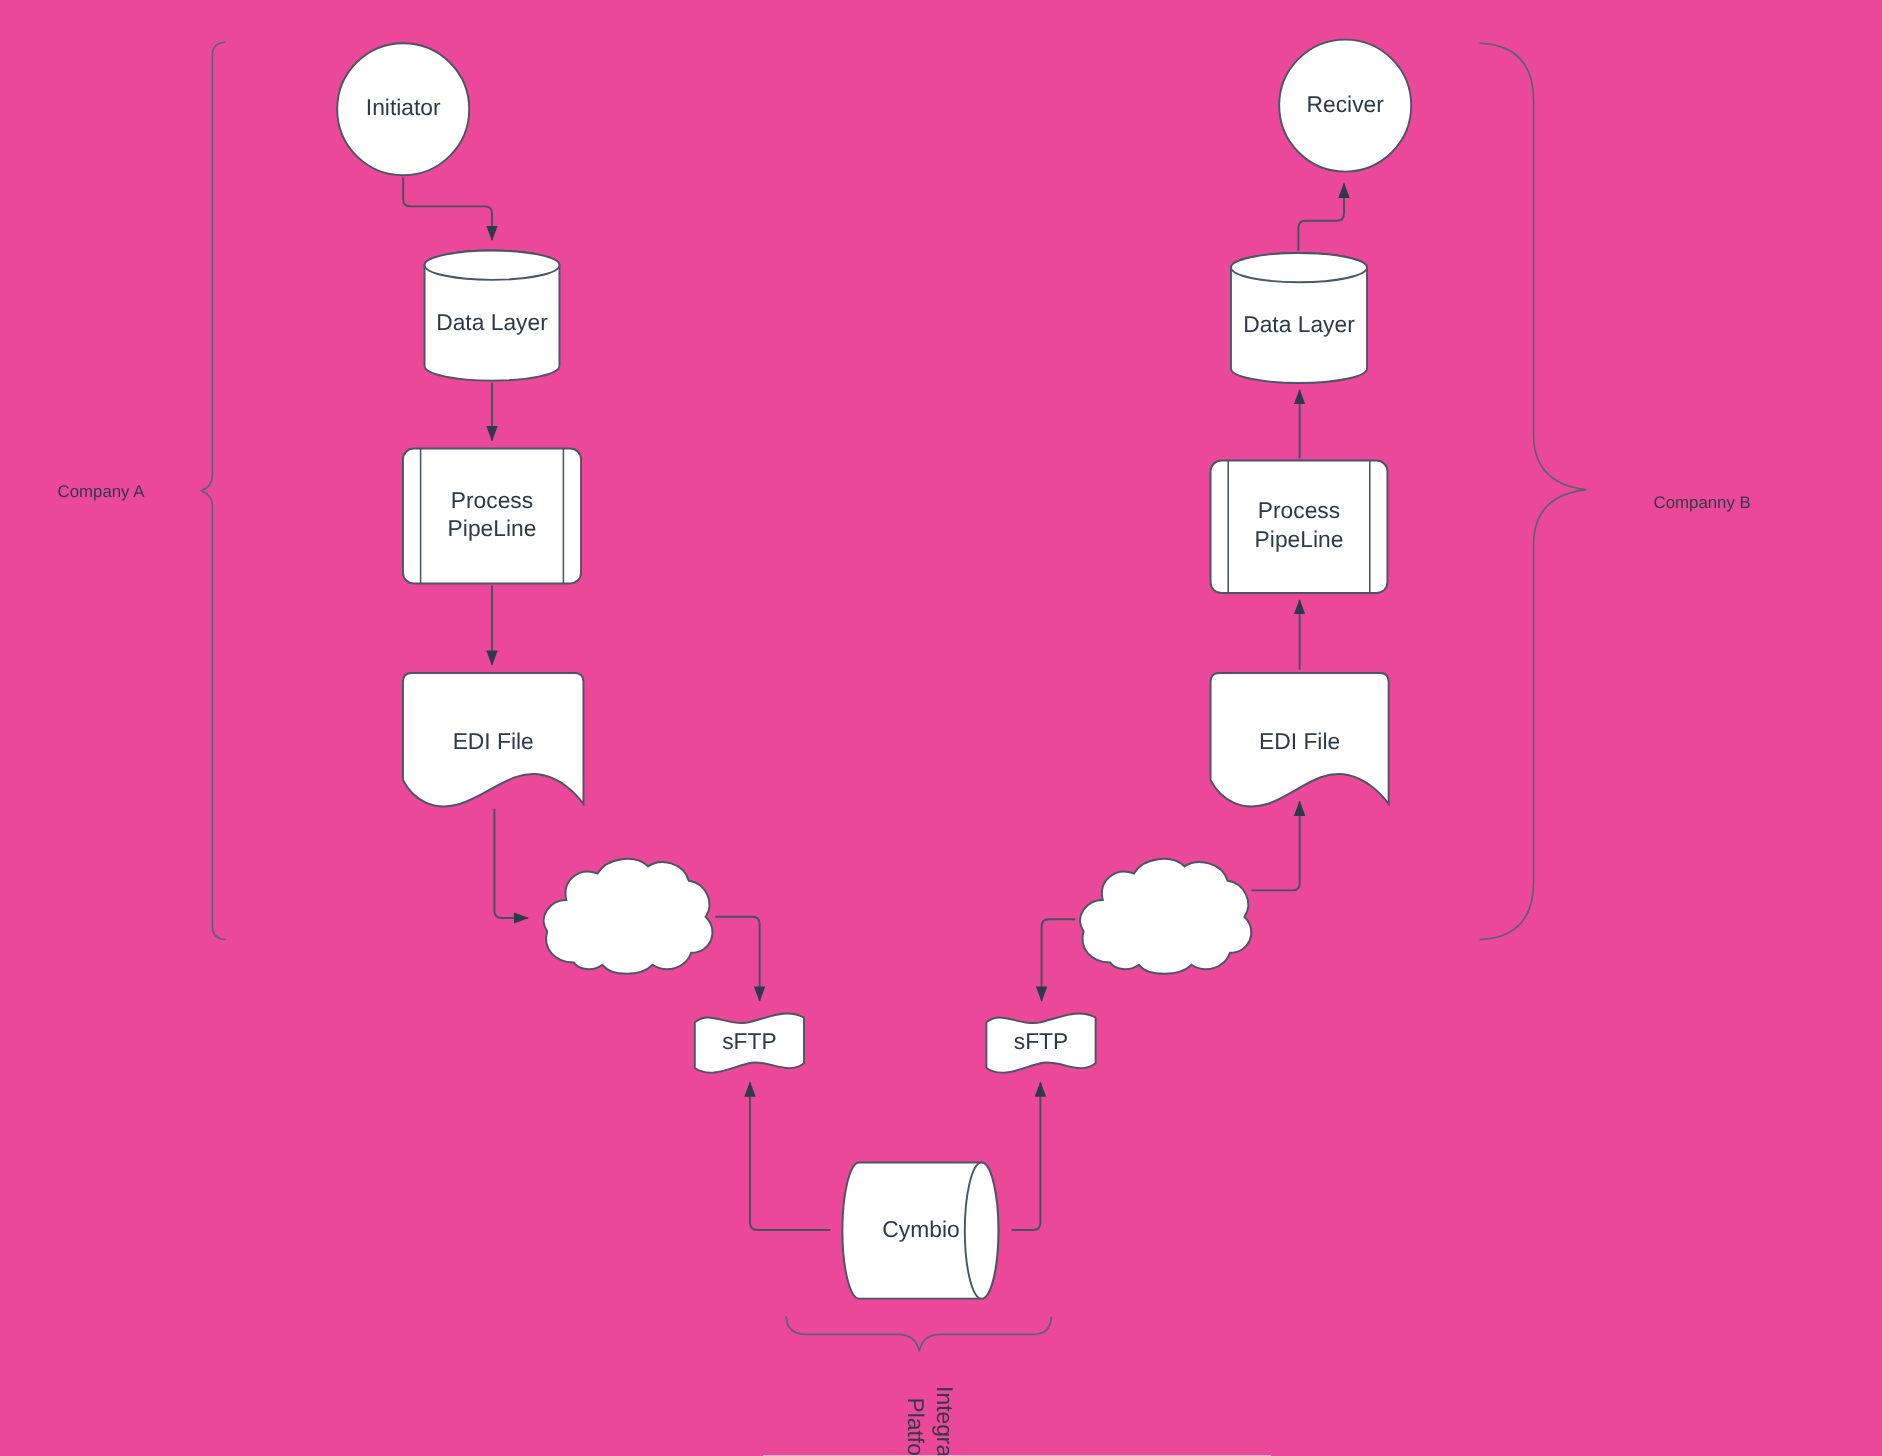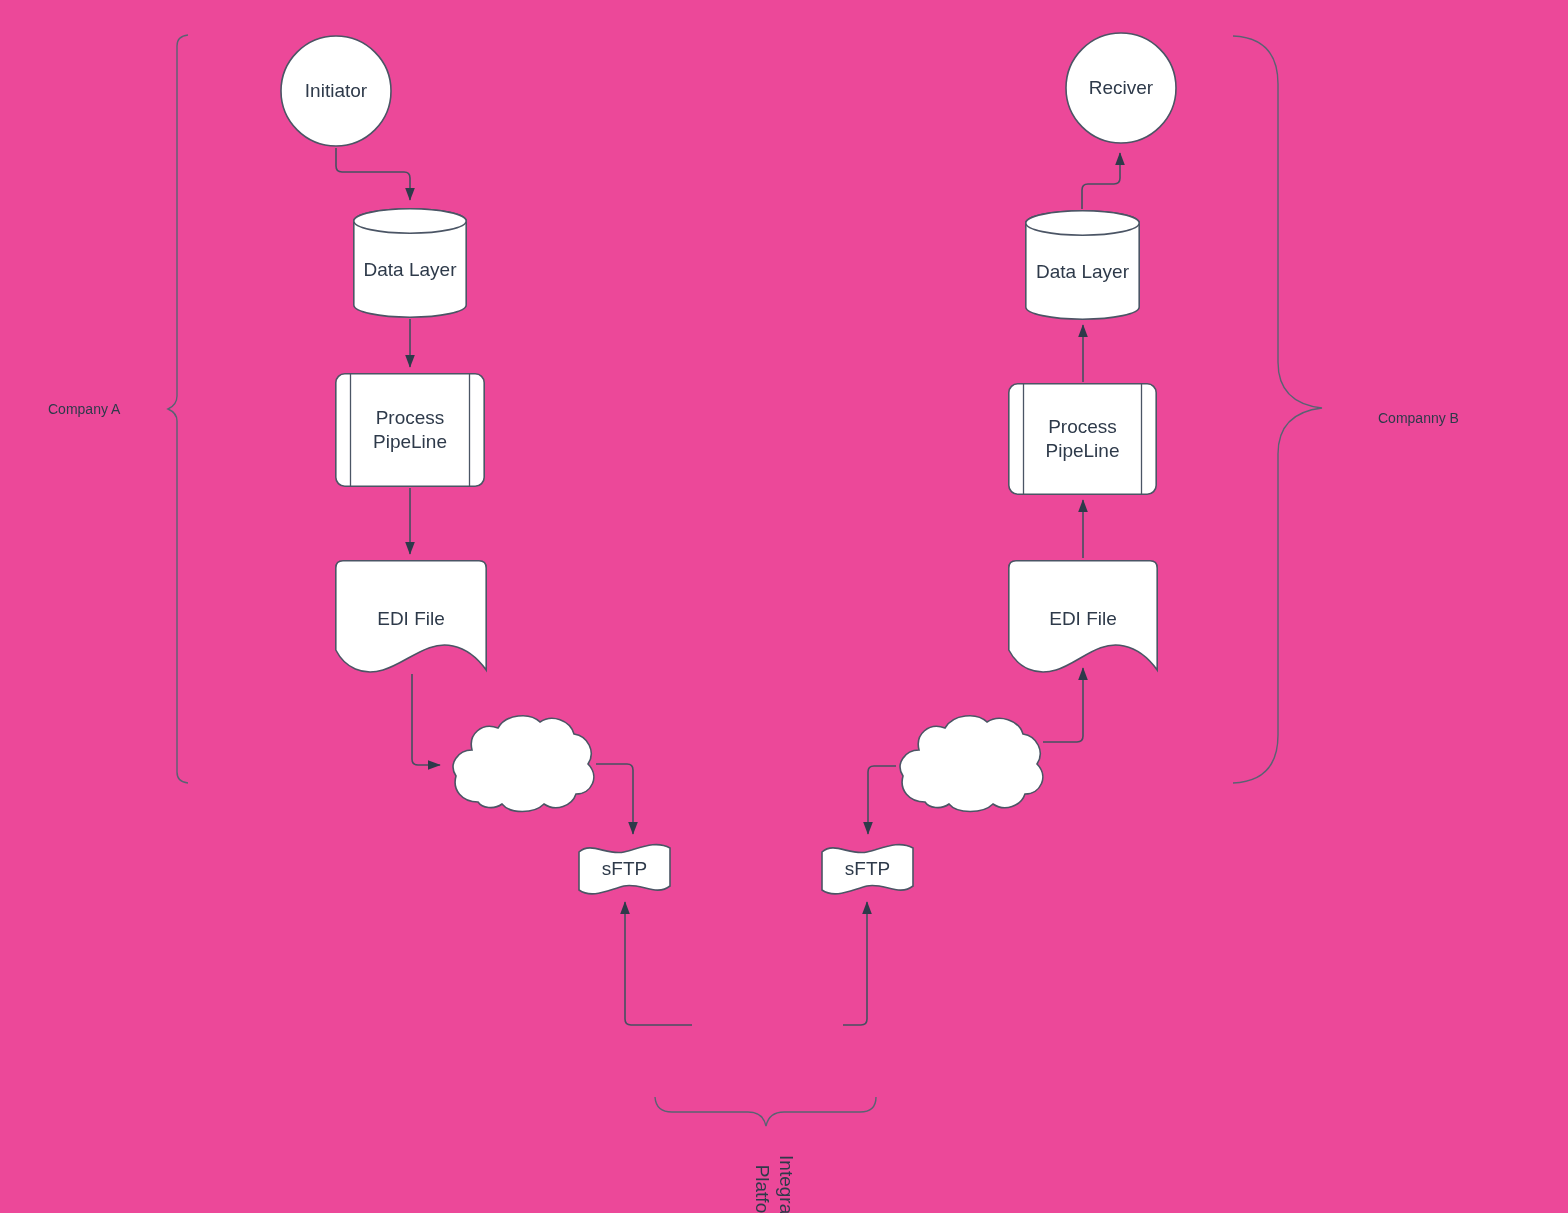--- a/index.html
+++ b/index.html
@@ -125,20 +125,27 @@
     </svg>
   </div>
 
   <div class="node" style="left:577px; top:840px; width:95px; height:58px;">
     <svg width="95" height="58">
       <path class="shape" d="M2,12 C14,1 30,16 47,12 C63,8 79,0 93,8 L93,46 C79,57 63,42 47,46 C31,50 15,59 2,50 Z"></path>
     </svg>
     <div class="label">sFTP</div>
   </div>
 
+  <div class="node" style="left:690px; top:968px; width:155px; height:115px;">
+    <svg width="155" height="115">
+      <path class="shape" d="M128,0.8 H26 A14,56.7 0 0 0 26,114.2 H128 A14,56.7 0 0 0 128,0.8 Z"></path>
+      <ellipse class="shape" cx="128" cy="57.5" rx="14" ry="56.7"></ellipse>
+    </svg>
+    <div class="label cymbio-label">Cymbio</div>
+  </div>
 
   <div class="node" style="left:820px; top:840px; width:95px; height:58px;">
     <svg width="95" height="58">
       <path class="shape" d="M2,12 C14,1 30,16 47,12 C63,8 79,0 93,8 L93,46 C79,57 63,42 47,46 C31,50 15,59 2,50 Z"></path>
     </svg>
     <div class="label">sFTP</div>
   </div>
 
   <div class="node" style="left:895px; top:706px; width:152px; height:114px;">
     <svg width="152" height="114">

